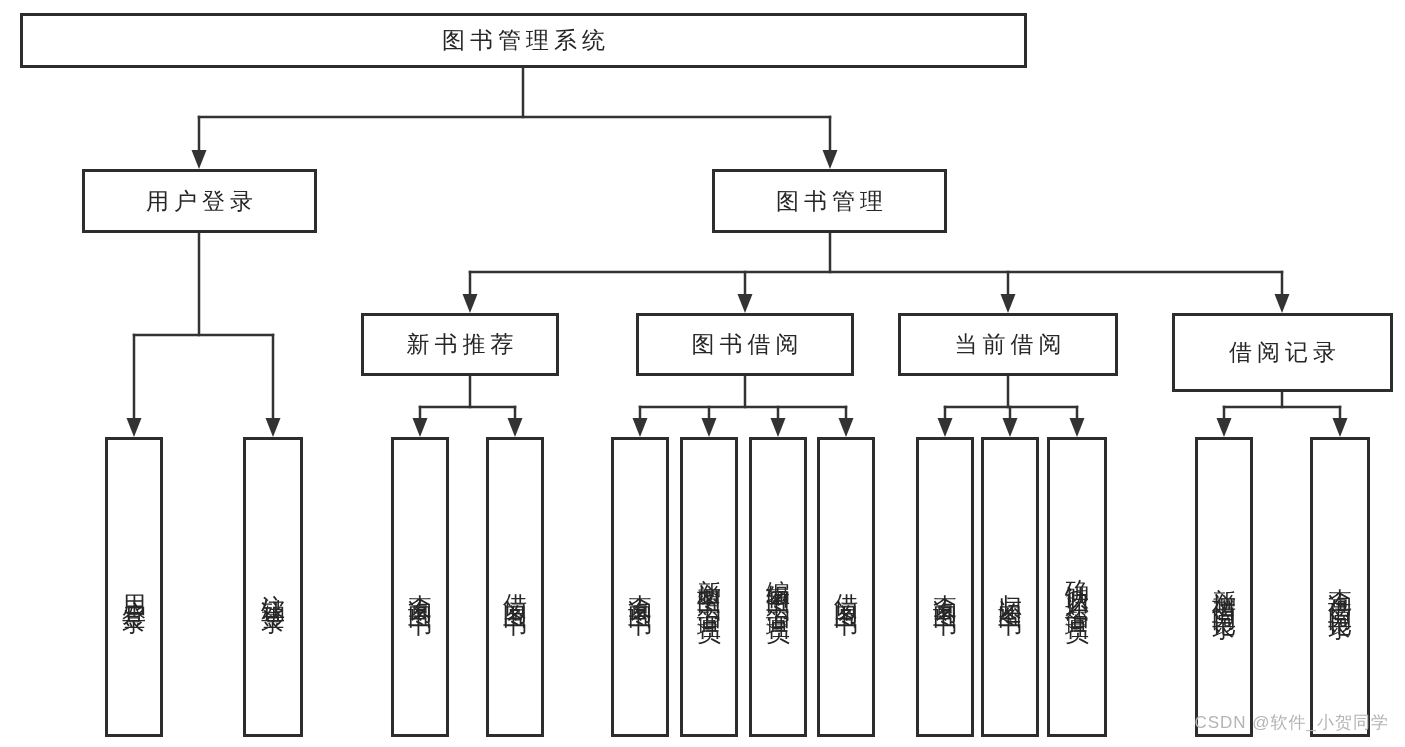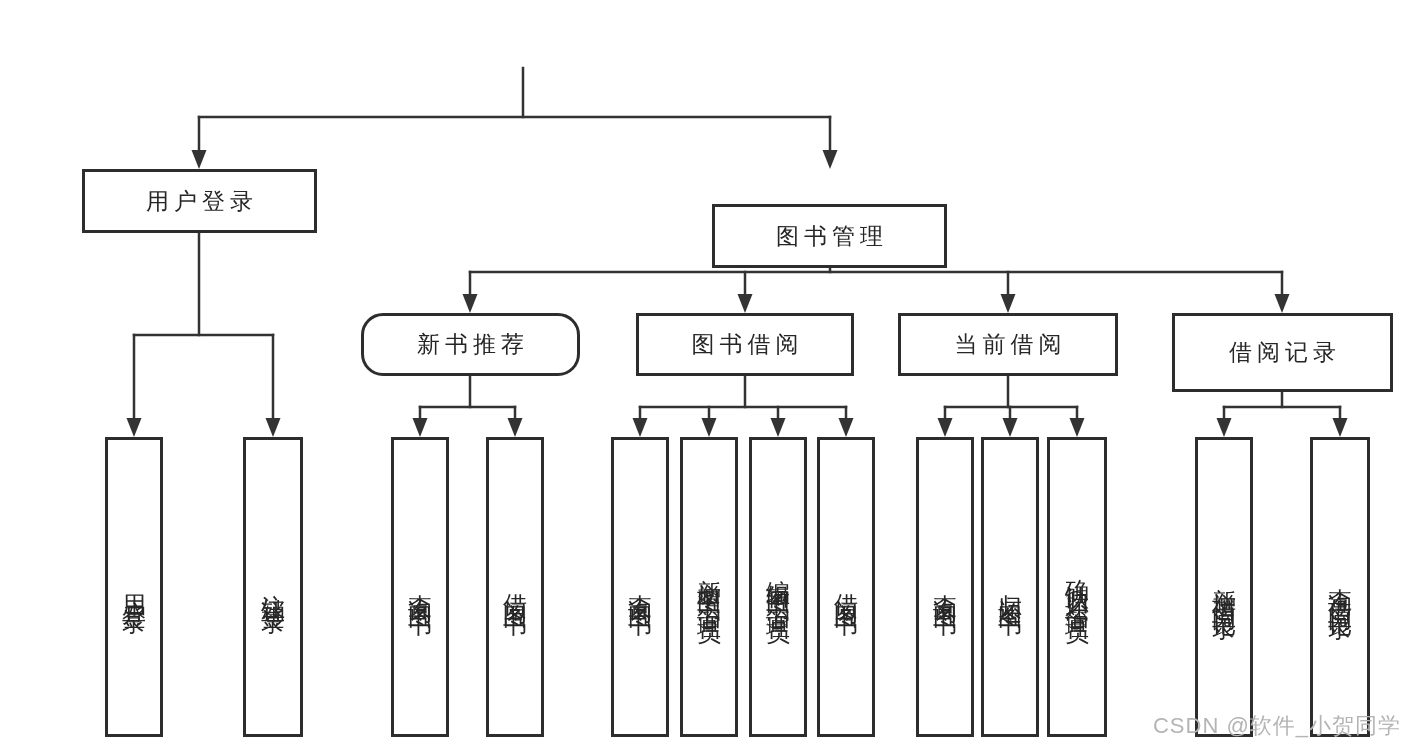--- a/index.html
+++ b/index.html
@@ -18,22 +18,22 @@
   .hl{
     font-size:23px;letter-spacing:5px;padding-left:5px;color:#262626;
     white-space:nowrap;line-height:1;
   }
   .vl{
     writing-mode:vertical-rl;text-orientation:mixed;
     font-size:24px;letter-spacing:6px;color:#262626;line-height:1;
     white-space:nowrap;
   }
   .watermark{
-    position:absolute;right:4px;top:711px;z-index:3;
-    font-size:22px;letter-spacing:1px;color:#b4b4b4;white-space:nowrap;
+    position:absolute;right:16px;top:711px;z-index:3;
+    font-size:17px;letter-spacing:1px;color:#b4b4b4;white-space:nowrap;
   }
 </style>
 </head>
 <body>
 
 <div class="canvas">
 
   <svg class="connectors" width="1405" height="747" aria-hidden="true">
 
     <path class="ln" d="M523 68 V117"></path>
@@ -89,29 +89,32 @@
       <path class="ar" d="M1069.5 418 H1084.5 L1077 437 Z"></path>
 
     <path class="ln" d="M1282 376 V407"></path>
     <path class="ln" d="M1224 407 H1340"></path>
     <path class="ln" d="M1224 407 V419"></path>
       <path class="ar" d="M1216.5 418 H1231.5 L1224 437 Z"></path>
     <path class="ln" d="M1340 407 V419"></path>
       <path class="ar" d="M1332.5 418 H1347.5 L1340 437 Z"></path>
   </svg>
 
+  <div class="box" style="left:20px;top:13px;width:1007px;height:55px;">
+    <span class="hl">图书管理系统</span>
+  </div>
 
   <div class="box" style="left:82px;top:169px;width:235px;height:64px;">
     <span class="hl">用户登录</span>
   </div>
-  <div class="box" style="left:712px;top:169px;width:235px;height:64px;margin-top:35px;">
+  <div class="box" style="left:712px;top:169px;width:235px;height:64px;">
     <span class="hl">图书管理</span>
   </div>
 
-  <div class="box" style="left:361px;top:313px;width:219px;height:63px;border-radius:22px;">
+  <div class="box" style="left:361px;top:313px;width:198px;height:63px;">
     <span class="hl">新书推荐</span>
   </div>
   <div class="box" style="left:898px;top:313px;width:220px;height:63px;">
     <span class="hl">当前借阅</span>
   </div>
   <div class="box" style="left:636px;top:313px;width:218px;height:63px;">
     <span class="hl">图书借阅</span>
   </div>
   <div class="box" style="left:1172px;top:313px;width:221px;height:79px;">
     <span class="hl">借阅记录</span>

